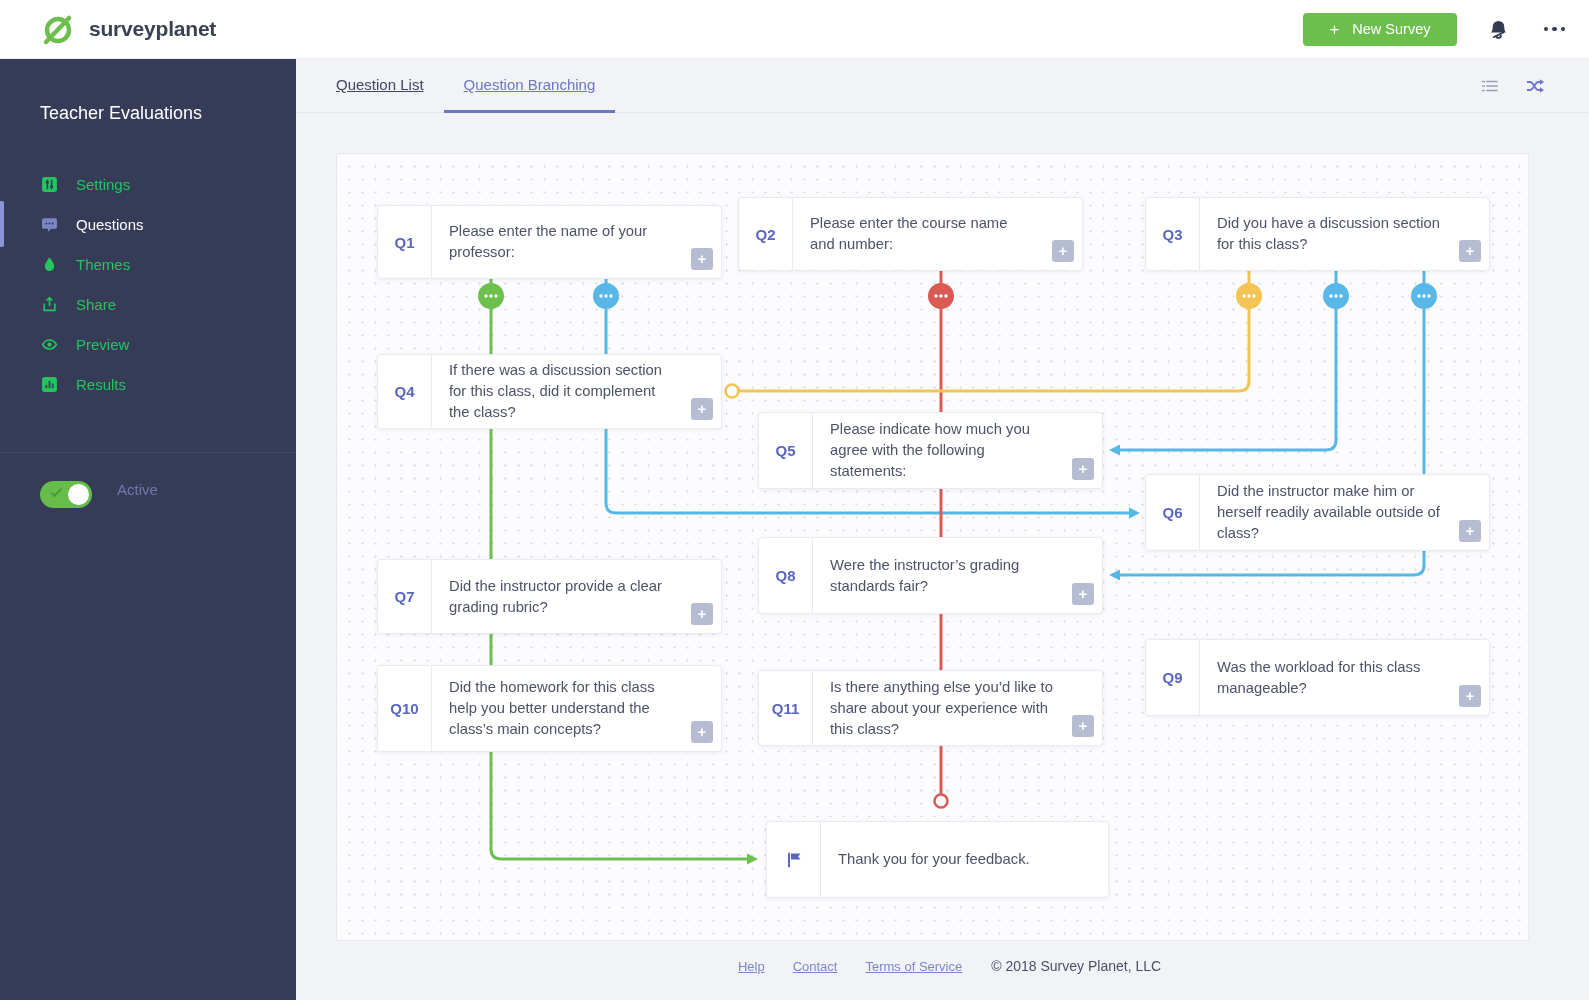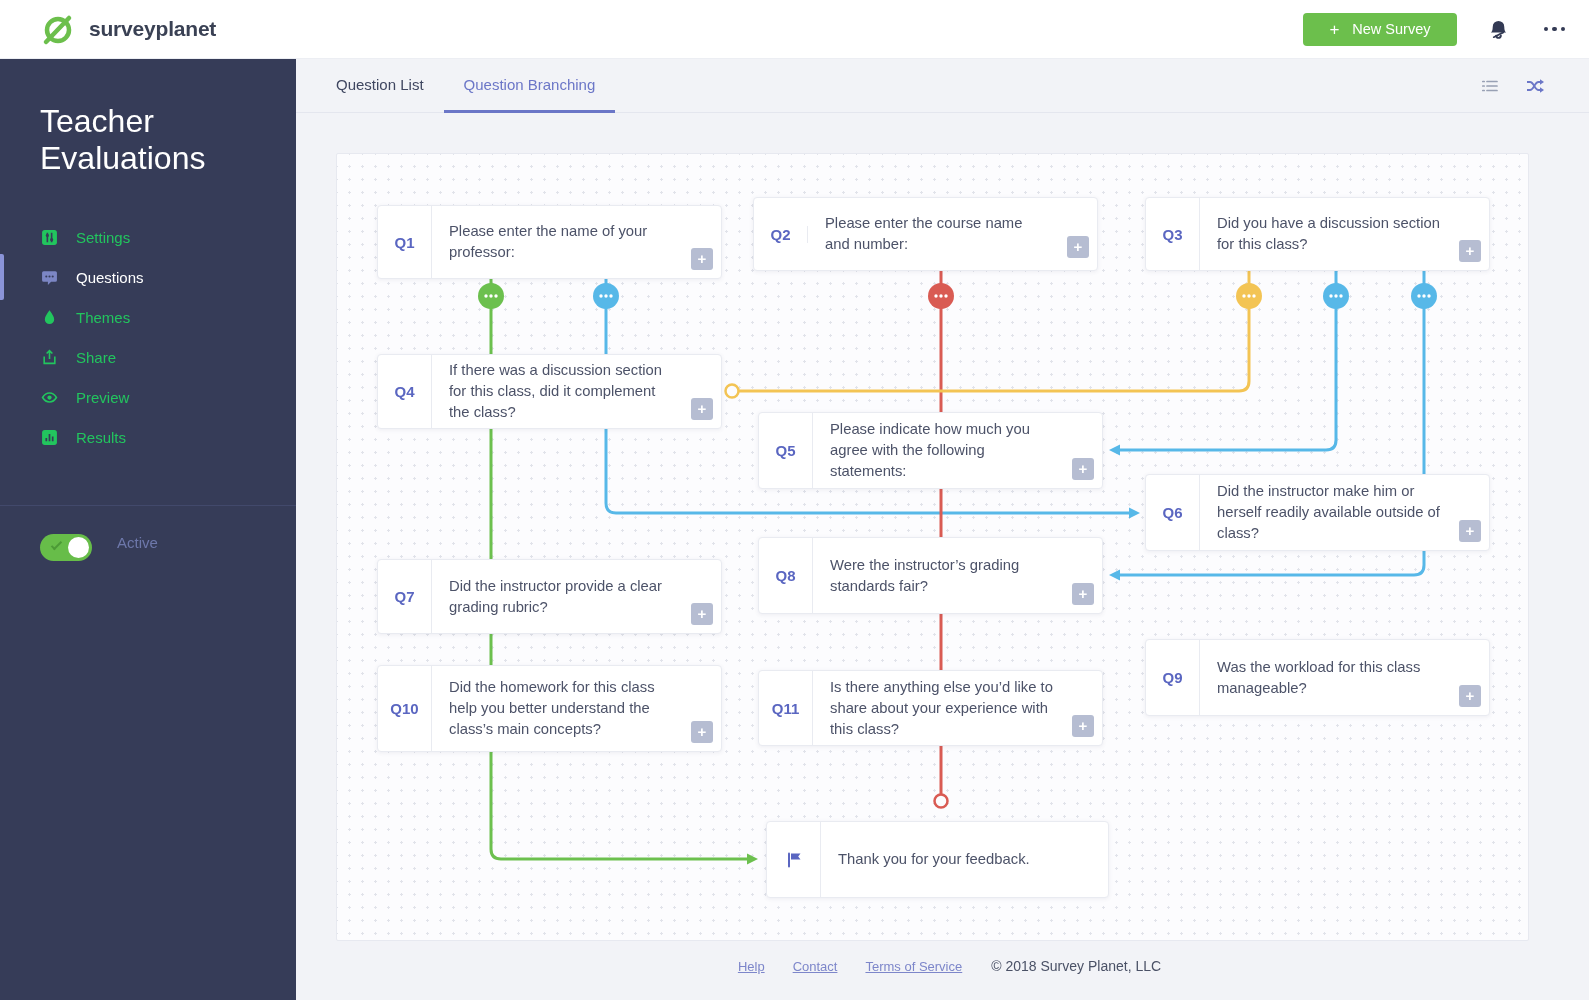--- a/index.html
+++ b/index.html
@@ -18,42 +18,42 @@
   .new-survey .plus-glyph { font-size:17px; font-weight:400; line-height:1; }
   .icon-btn { background:none; border:none; padding:4px; margin-left:26px; cursor:pointer; display:flex; align-items:center; }
   .dots3 { display:flex; gap:4px; }
   .dots3 i { width:4.5px; height:4.5px; border-radius:50%; background:#333a54; }
 
   
   .body-row { flex:1; display:flex; min-height:0; }
 
   
   .sidebar { width:296px; flex-shrink:0; background:#363c58; color:#6e78ab; }
-  .side-title { color:#fff; font-size:32px; font-weight:400; margin:44px 40px 0; }
+  .side-title { color:#fff; font-size:18px; font-weight:400; margin:44px 40px 0; }
   .nav { margin-top:40px; }
   .nav-item { position:relative; display:flex; align-items:center; gap:18px; height:40px; padding-left:41px;
               font-size:15px; color:#22c55e; cursor:pointer; }
   .nav-item.active { color:#fff; }
   .nav-item.active::before { content:""; position:absolute; left:0; top:-3px; bottom:-3px; width:4px;
               background:#8b94d8; border-radius:0 2px 2px 0; }
   .icon16 { width:17px; height:17px; flex-shrink:0; }
   .side-divider { border-top:1px solid #42496b; margin-top:48px; }
   .toggle-row { display:flex; align-items:flex-start; gap:25px; padding-left:40px; margin:28px 0 0; }
   .toggle { position:relative; width:52px; height:27px; border-radius:14px; background:#67bd49; cursor:pointer; }
   .toggle .knob { position:absolute; top:3px; right:3px; width:21px; height:21px; border-radius:50%; background:#fff; }
   .toggle .check { position:absolute; left:11px; top:8px; width:11px; height:5px;
                    border-left:2.5px solid #4c9a36; border-bottom:2.5px solid #4c9a36; transform:rotate(-45deg); }
   .toggle-label { font-size:15px; }
 
   
   .main { flex:1; min-width:0; display:flex; flex-direction:column; background:#f2f3f7; }
   .tabbar { height:54px; flex-shrink:0; display:flex; align-items:stretch; padding:0 40px 0 20px;
             border-bottom:1px solid #e4e6ee; }
   .tab { display:flex; align-items:center; padding:0 20px; font-size:15px; color:#3f4660; cursor:pointer;
-         border-bottom:3px solid transparent; margin-bottom:-1px; }
+         border-bottom:3px solid transparent; margin-bottom:-1px;text-decoration:underline; }
   .tab.active { color:#6b76c7; border-bottom-color:#6b76c7; }
   .view-icons { margin-left:auto; display:flex; align-items:center; gap:19px; }
   .view-icons .icon-btn { margin:0; }
 
   .content { flex:1; min-height:0; padding:40px 40px 0; display:flex; flex-direction:column; }
   .canvas { position:relative; width:1193px; height:788px; flex-shrink:0;
             background-color:#fcfcfe; border:1px solid #e7e9f0; border-radius:2px;
             background-image:radial-gradient(circle, #e1e3ea 1.1px, transparent 1.4px);
             background-size:13px 13px; background-position:6px 6px; }
   #connectors { position:absolute; left:0; top:0; width:100%; height:100%; z-index:1; pointer-events:none; }
@@ -62,21 +62,21 @@
   .card { position:absolute; z-index:2; display:flex; background:#fff; border:1px solid #e9ebf1; border-radius:4px;
           box-shadow:0 1px 4px rgba(60,66,100,.08); cursor:pointer; }
   .card-label { width:54px; flex-shrink:0; display:flex; align-items:center; justify-content:center;
                 border-right:1px solid #e9ebf1; color:#5a66c1; font-weight:700; font-size:15px; }
   .card-body { flex:1; position:relative; display:flex; align-items:center; padding:11px 46px 11px 17px; }
   .card-text { margin:0; font-size:14.8px; line-height:21px; color:#4c5268; }
   .plus-btn { position:absolute; right:8px; bottom:8px; width:22px; height:22px; border:none; border-radius:3px;
               background:#b6bdd2; color:#fff; font-size:15px; font-weight:700; line-height:20px; text-align:center;
               padding:0; cursor:pointer; font-family:inherit; }
   .pos-q1 {left:40px;  top:43px;  width:345px; height:74px;margin-top:8px;}
-  .pos-q2 {left:416px; top:43px;  width:345px; height:74px;align-items:center;}
+  .pos-q2 {left:401px; top:43px;  width:345px; height:74px;}
   .pos-q3 {left:808px; top:43px;  width:345px; height:74px;}
   .pos-q4 {left:40px;  top:200px; width:345px; height:75px;}
   .pos-q5 {left:421px; top:258px; width:345px; height:77px;}
   .pos-q6 {left:808px; top:320px; width:345px; height:77px;}
   .pos-q7 {left:40px;  top:405px; width:345px; height:75px;}
   .pos-q8 {left:421px; top:383px; width:345px; height:77px;}
   .pos-q9 {left:808px; top:485px; width:345px; height:77px;}
   .pos-q10{left:40px;  top:511px; width:345px; height:87px;}
   .pos-q11{left:421px; top:516px; width:345px; height:76px;}
   .pos-end{left:429px; top:667px; width:343px; height:77px;}

